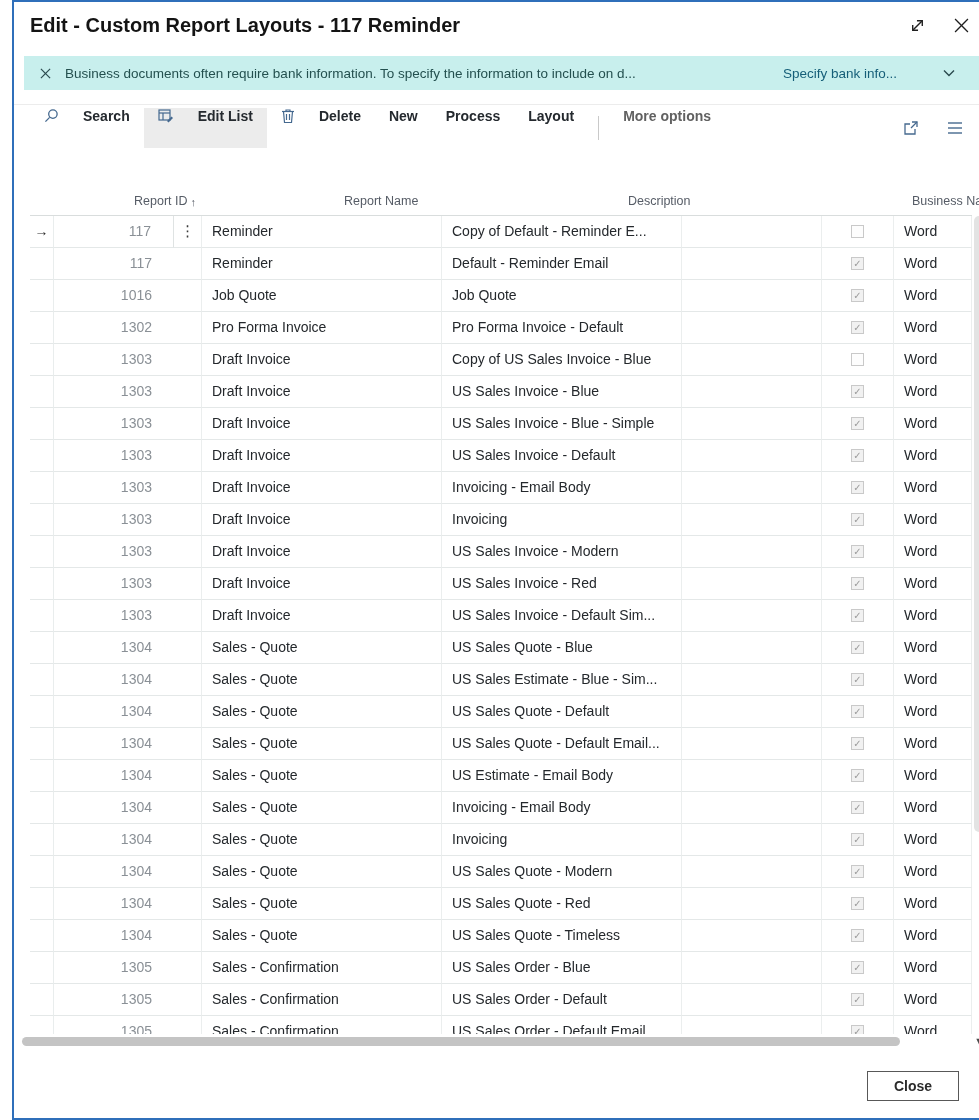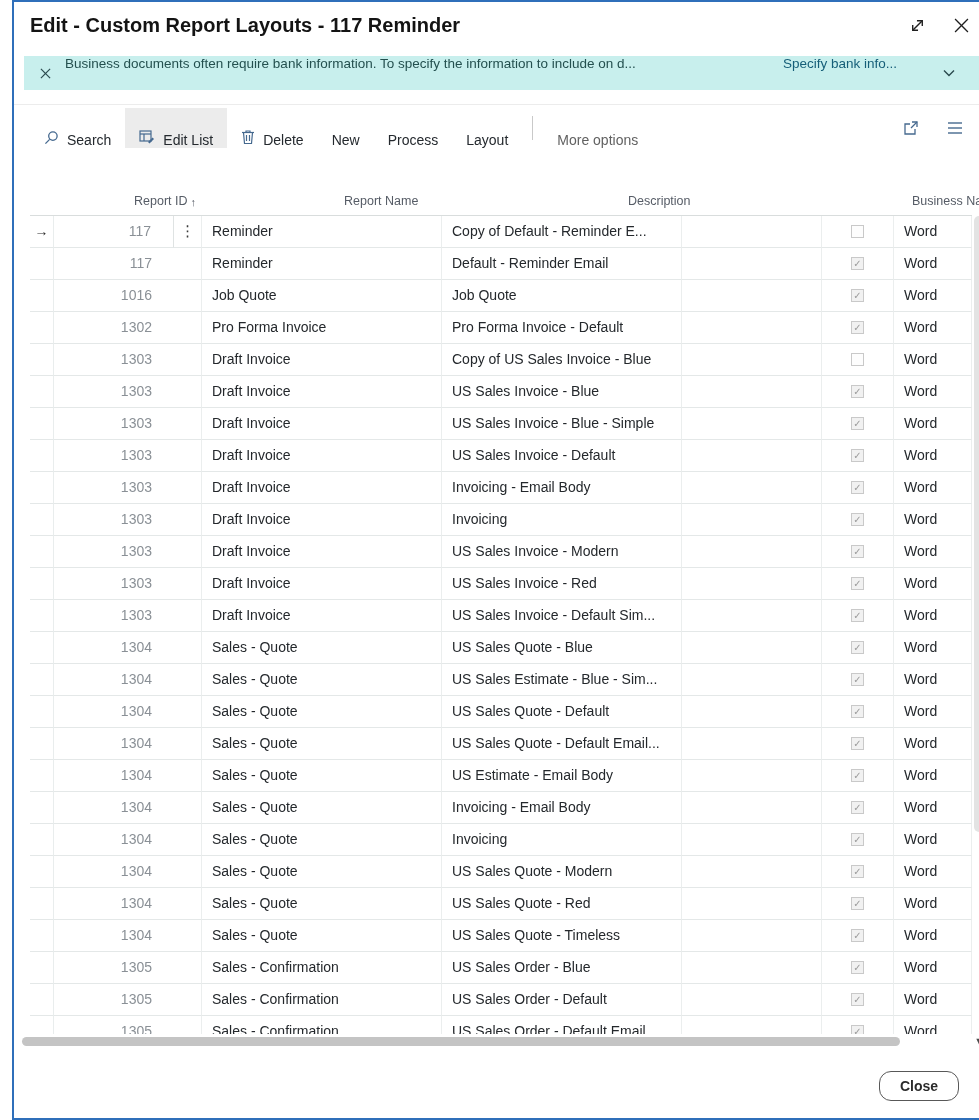--- a/index.html
+++ b/index.html
@@ -13,32 +13,32 @@
 
   
   .titlebar { display:flex; align-items:center; justify-content:space-between;
     height:46px; padding:0 20px 0 16px; }
   .titlebar .title { font-size:20px; font-weight:bold; color:#141414; white-space:nowrap; }
   .titlebar .win-icons { display:flex; align-items:center; gap:28px; color:#1f1f1f; }
   .icon-btn { display:flex; align-items:center; justify-content:center; cursor:pointer; color:inherit; }
 
   
   .notify { margin:8px 10px 0; height:34px; background:#c8efed; display:flex;
-    padding:0 16px; font-size:13.5px; color:#24504f; }
+    align-items:center; padding:0 16px; font-size:13.5px; color:#24504f; }
   .notify .dismiss { margin-right:14px; color:#2a4a4e; }
   .notify .msg { flex:1; white-space:nowrap; overflow:hidden; }
   .notify .action { color:#155e78; white-space:nowrap; cursor:pointer; margin-right:46px; }
   .notify .chev { color:#2a4a4e; margin-right:8px; }
   .top-divider { height:1px; background:#ececec; margin-top:14px; }
 
   
   .toolbar { display:flex; align-items:center; height:46px; padding:0 26px 0 16px;
     font-size:14px; color:#24292e; }
-  .tb-item { display:flex; align-items:flex-end; gap:8px; padding:0 14px; height:40px;
-    cursor:pointer; white-space:nowrap; }
+  .tb-item { display:flex; align-items:flex-start; gap:24px; padding:0 14px; height:40px;
+    cursor:pointer; white-space:nowrap;font-weight:bold; }
   .tb-item svg { color:#45698f; }
   .tb-item.selected { background:#ececec; }
   .tb-sep { width:1px; height:24px; background:#c9c9c9; margin:0 10px; }
   .tb-more { color:#616161; }
   .tb-right { margin-left:auto; display:flex; align-items:center; gap:28px; color:#45698f; }
 
   
   .thead { position:absolute; left:16px; top:168px; width:942px; height:46px;
     display:flex; align-items:flex-end; border-bottom:1px solid #d9dddd;
     font-size:12.5px; color:#565c66;gap:44px; }
@@ -78,22 +78,22 @@
     background:#c4c4c4; border-radius:4.5px; cursor:pointer; }
   .vscroll { position:absolute; right:2px; top:214px; width:16px; height:832px; }
   .vthumb { position:absolute; left:3px; top:0; width:10px; height:74%;
     background:#e3e3e3; border-radius:5px; cursor:pointer; }
   .vdown { position:absolute; left:0; bottom:0; width:16px; height:14px;
     font-size:9px; color:#4a4a4a; text-align:center; line-height:14px; cursor:pointer; }
 
   
   .footer { position:absolute; left:0; right:0; bottom:0; height:64px;
     display:flex; align-items:center; justify-content:flex-end; padding:0 30px; background:#fff; }
-  .close-btn { min-width:66px; height:30px; padding:0 20px; background:#ffffff;
-    border:1px solid #585858; border-radius:12px; font-family:"Liberation Sans", sans-serif;
+  .close-btn { min-width:66px; height:30px; padding:0 26px; background:#ffffff;
+    border:1px solid #585858; border-radius:0; font-family:"Liberation Sans", sans-serif;
     font-size:14px; font-weight:bold; color:#2b2b2b; cursor:pointer; }
 </style>
 </head>
 <body>
 
 <div class="window">
 
   <div class="titlebar">
     <div class="title">Edit - Custom Report Layouts - 117 Reminder</div>
     <div class="win-icons">

